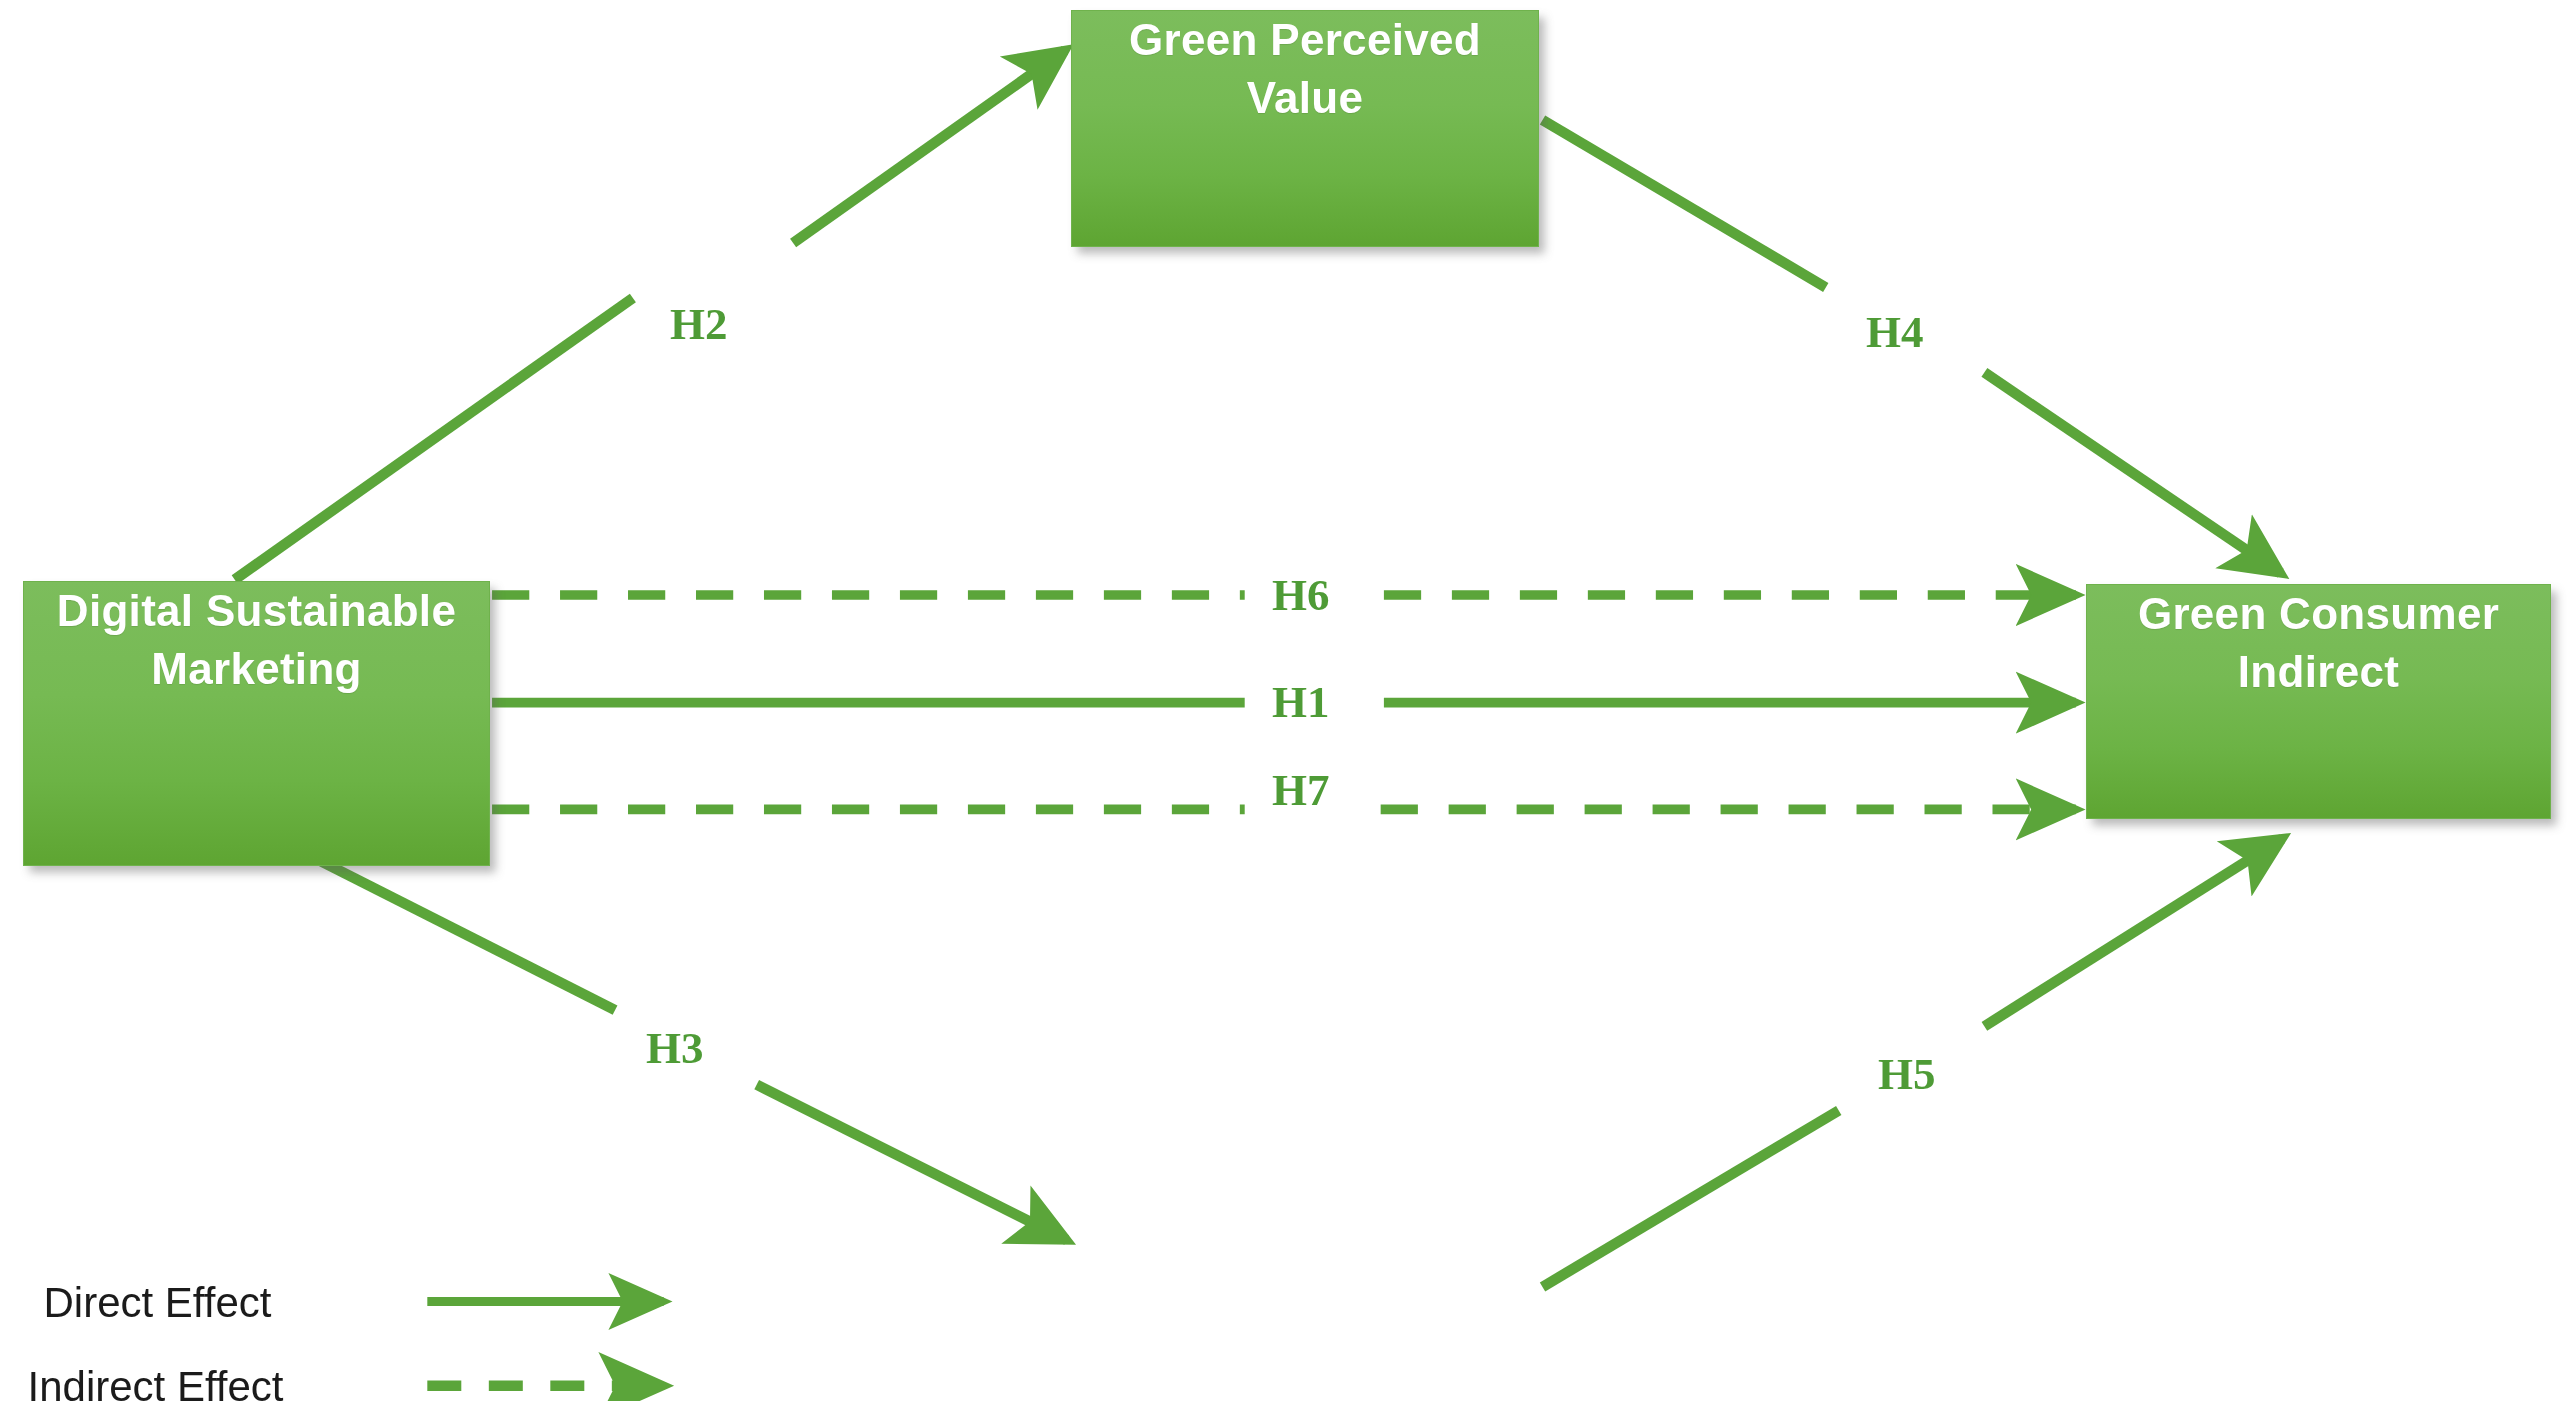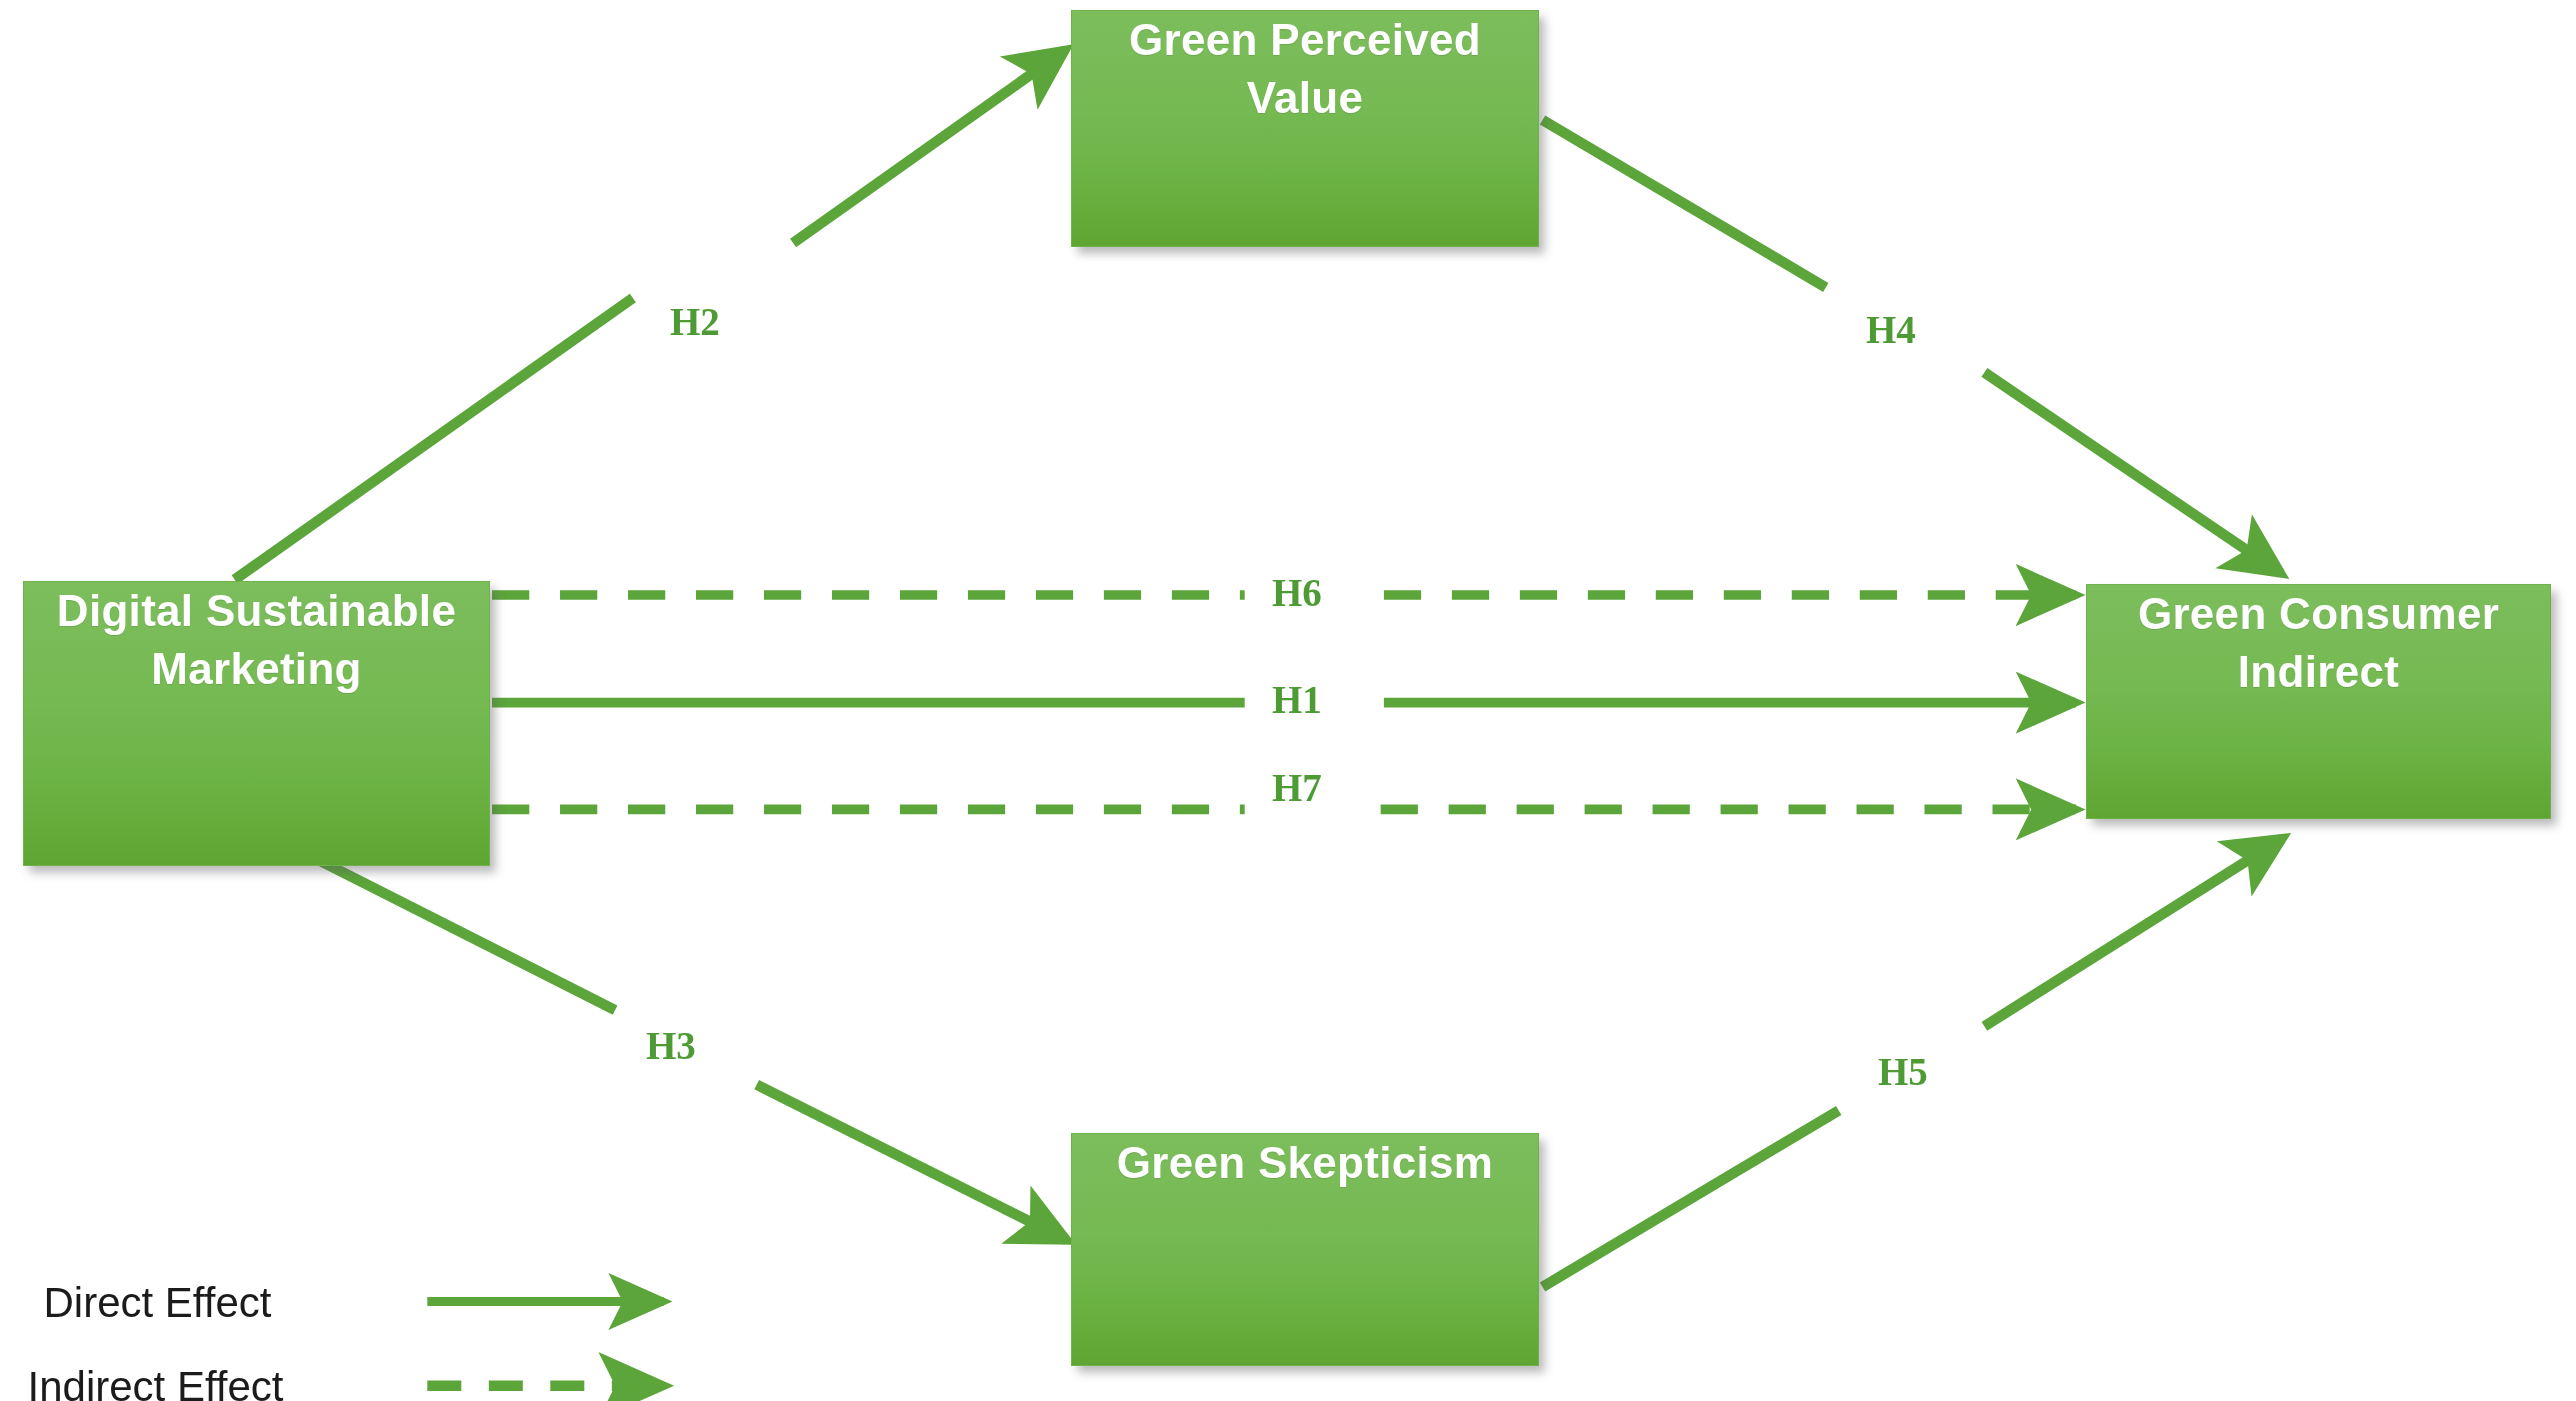--- a/index.html
+++ b/index.html
@@ -47,21 +47,21 @@
   }
   .node-box span {
     display: block;
     padding: 0 14.6px;
   }
   .h-label {
     position: absolute;
     color: #4e9b36;
     font-family: "Liberation Serif", serif;
     font-weight: bold;
-    font-size: 39px;
+    font-size: 45px;
     line-height: 1;
     z-index: 8;
     white-space: nowrap;
     user-select: none;
   }
   .legend-label {
     position: absolute;
     color: #1b1b1b;
     font-family: "Liberation Sans", sans-serif;
     font-weight: normal;
@@ -147,23 +147,20 @@
   </div>
 
   <div class="node-box" style="left:1071px; top:9.7px; width:468px; height:237px;">
     <span>Green Perceived Value</span>
   </div>
 
   <div class="node-box" style="left:2086px; top:584px; width:465px; height:235px;">
     <span>Green Consumer Indirect</span>
   </div>
 
-  <div class="node-box" style="left:1071px; top:1133px; width:468px; height:233px;">
-    <span>Green Skepticism</span>
-  </div>
 
   <span class="h-label" style="left:670px; top:302px;">H2</span>
 
   <span class="h-label" style="left:1866px; top:310px;">H4</span>
 
   <span class="h-label" style="left:1272px; top:573px;">H6</span>
 
   <span class="h-label" style="left:1272px; top:680px;">H1</span>
 
   <span class="h-label" style="left:1272px; top:768px;">H7</span>

